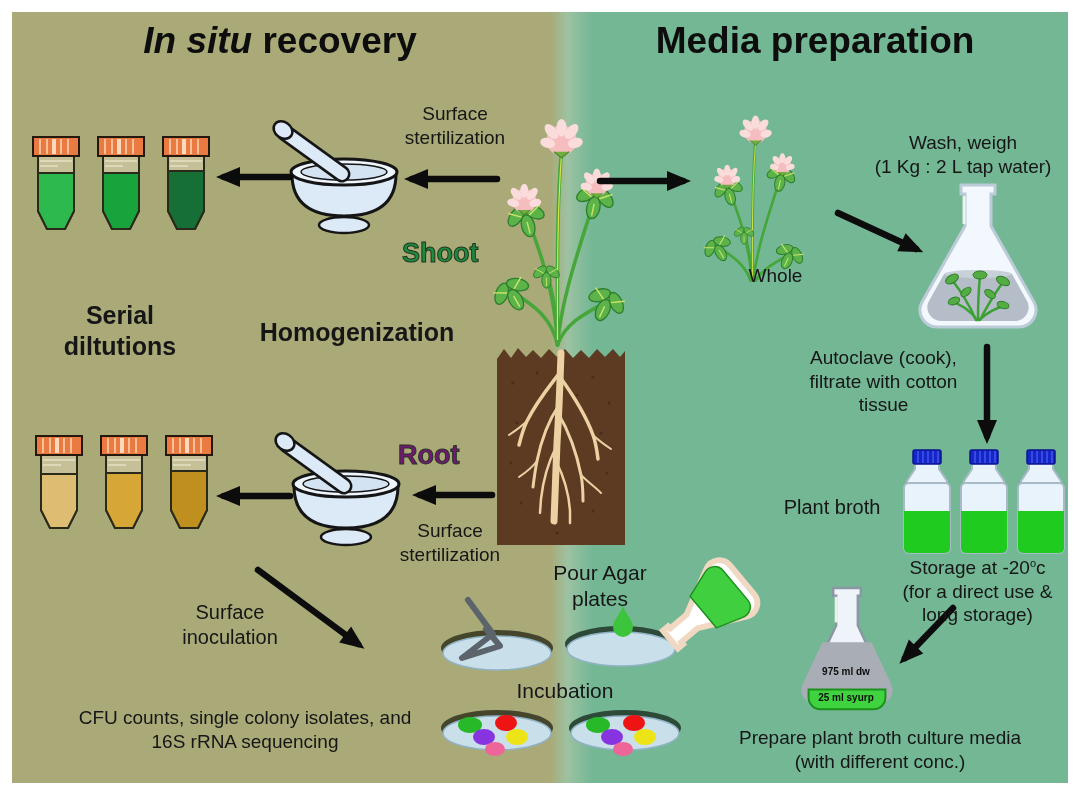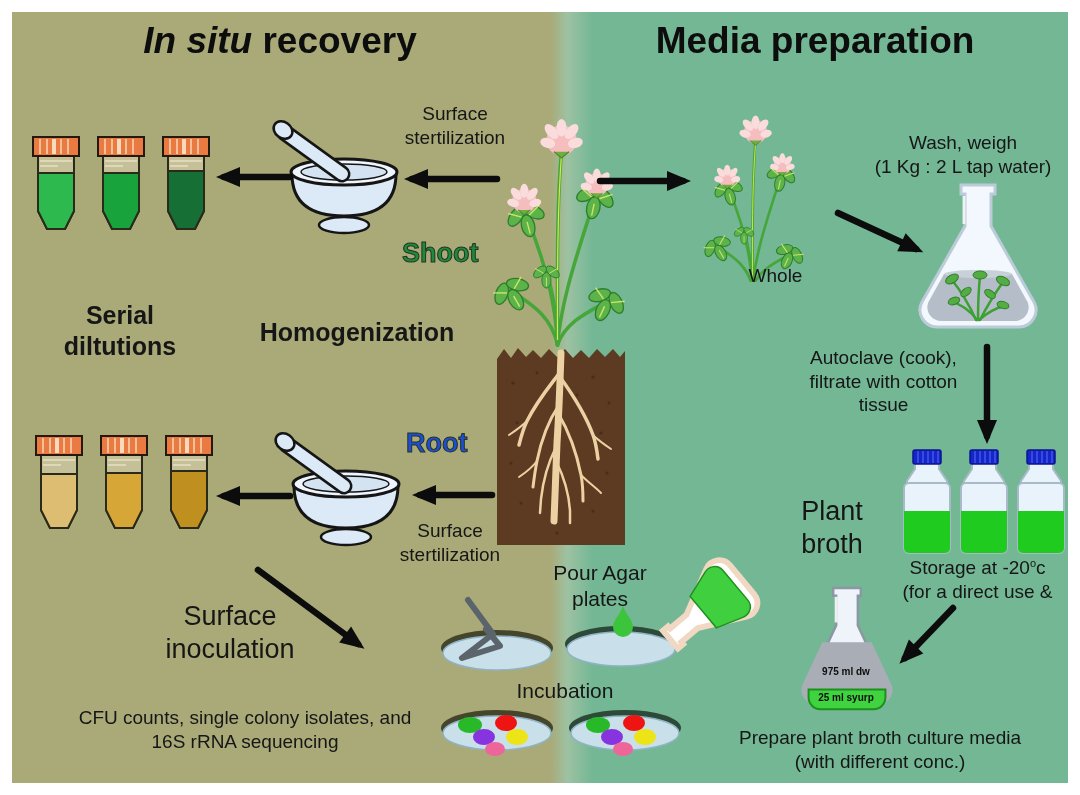--- a/index.html
+++ b/index.html
@@ -4,21 +4,21 @@
 <style>
   html,body{margin:0;padding:0;background:#f4f7f9;}
   #canvas{position:relative;width:1080px;height:795px;background:#ffffff;overflow:hidden;
           font-family:"Liberation Sans", sans-serif;color:#111;}
   .bg{position:absolute;left:12px;top:12px;width:1056px;height:771px;
       background:linear-gradient(90deg,#a9aa78 0%,#a9aa78 51%,#9dc2a2 52.6%,#73b795 55%,#73b795 100%);}
   .abs{position:absolute;}
   .lbl{position:absolute;text-align:center;font-size:19px;line-height:1.24;color:#161616;}
   .title{position:absolute;text-align:center;font-size:37px;font-weight:bold;color:#0d0d0d;}
   .b25{font-size:25px;font-weight:bold;}
-  .f21{font-size:27px;}
+  .f21{font-size:20px;}
   .f20{font-size:21px;}
   .organ{position:absolute;font-size:27px;font-weight:bold;-webkit-text-stroke:1px #26321e;}
   .flask-lbl{position:absolute;text-align:center;font-size:10px;font-weight:bold;color:#0d0d0d;}
   .sup{font-size:11px;vertical-align:super;}
   svg{display:block;}
 </style>
 </head>
 <body>
 
 <div id="canvas">
@@ -272,21 +272,21 @@
       <line x1="492" y1="495" x2="420" y2="495" marker-end="url(#ah)"></line>
       <line x1="258" y1="570" x2="358" y2="644" marker-end="url(#ah)"></line>
     </g>
   </svg>
 
   <div class="lbl" style="left:395px;top:102px;width:120px;">
     <div>Surface</div>
     <div>stertilization</div>
   </div>
   <div class="organ" style="left: 402px; top: 238px; color: rgb(28, 138, 63);">Shoot</div>
-  <div class="organ" style="left: 398px; top: 428px; color: #1d4ed8; margin-left: 8px;">Root</div>
+  <div class="organ" style="left: 398px; top: 440px; color: #701a75;">Root</div>
   <div class="lbl b25" style="left:35px;top:300px;width:170px;">
     <div>Serial</div>
     <div>diltutions</div>
   </div>
   <div class="lbl b25" style="left:242px;top:317px;width:230px;">Homogenization</div>
   <div class="lbl" style="left:390px;top:519px;width:120px;">
     <div>Surface</div>
     <div>stertilization</div>
   </div>
   <div class="lbl f21" style="left:140px;top:600px;width:180px;">
@@ -311,18 +311,19 @@
   </div>
   <div class="lbl" style="left:786px;top:346px;width:195px;">
     <div>Autoclave (cook),</div>
     <div>filtrate with cotton</div>
     <div>tissue</div>
   </div>
   <div class="lbl f21" style="left:772px;top:495px;width:120px;">Plant broth</div>
   <div class="lbl" style="left:880px;top:556px;width:195px;">
     <div><span>Storage at -20</span><span class="sup">o</span><span>c</span></div>
     <div>(for a direct use &amp;</div>
+    <div>long storage)</div>
   </div>
   <div class="lbl" style="left:725px;top:726px;width:310px;">
     <div>Prepare plant broth culture media</div>
     <div>(with different conc.)</div>
   </div>
 </div>
 
 </body></html>

